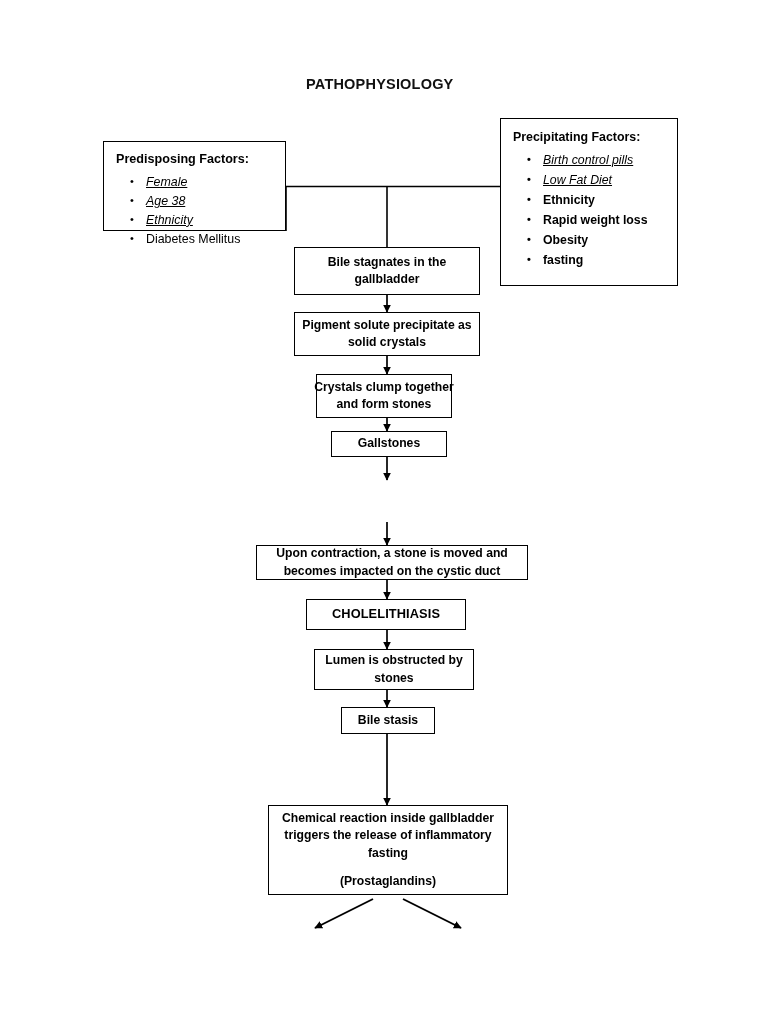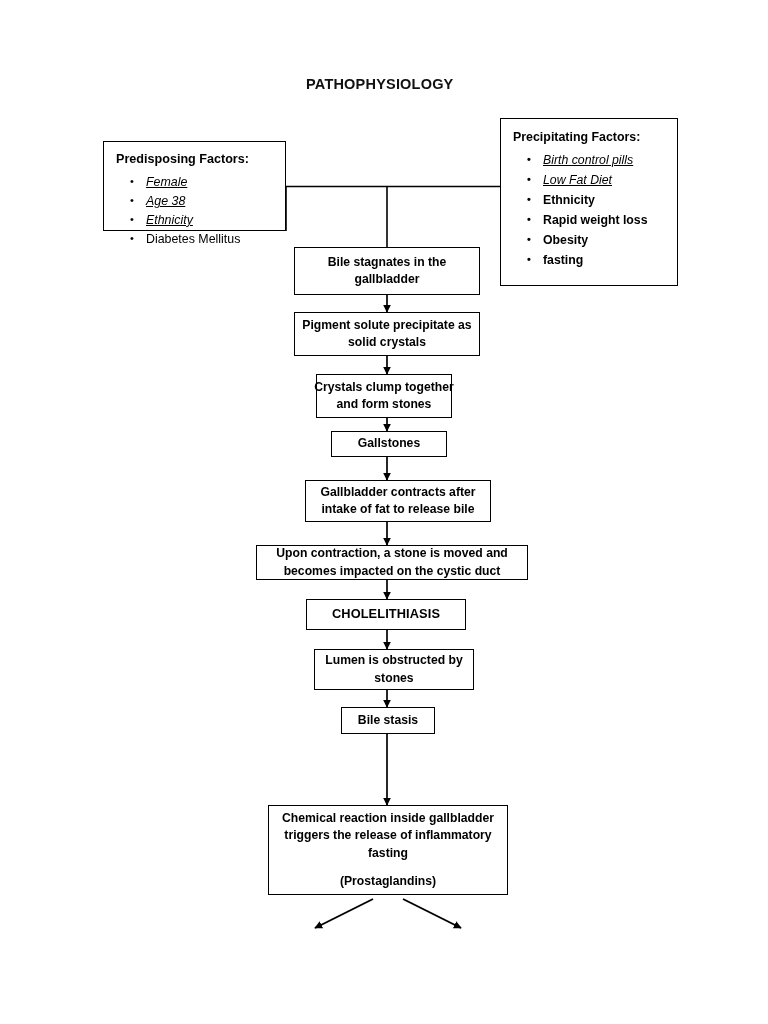--- a/index.html
+++ b/index.html
@@ -203,24 +203,20 @@
 
   <div class="node flowbox" style="left:306px; top:374px; width:136px; height:44px;margin-left:10px;">
     <span class="line">Crystals clump together</span>
     <span class="line">and form stones</span>
   </div>
 
   <div class="node flowbox" style="left:331px; top:431px; width:116px; height:26px;">
     <span class="line">Gallstones</span>
   </div>
 
-  <div class="node flowbox" style="left:305px; top:480px; width:186px; height:42px;">
-    <span class="line">Gallbladder contracts after</span>
-    <span class="line">intake of fat to release bile</span>
-  </div>
 
   <div class="node flowbox" style="left:256px; top:545px; width:272px; height:35px;">
     <span class="line">Upon contraction, a stone is moved and</span>
     <span class="line">becomes impacted on the cystic duct</span>
   </div>
 
   <div class="node flowbox arialish" style="left:306px; top:599px; width:160px; height:31px;">
     <span class="line">CHOLELITHIASIS</span>
   </div>
 

